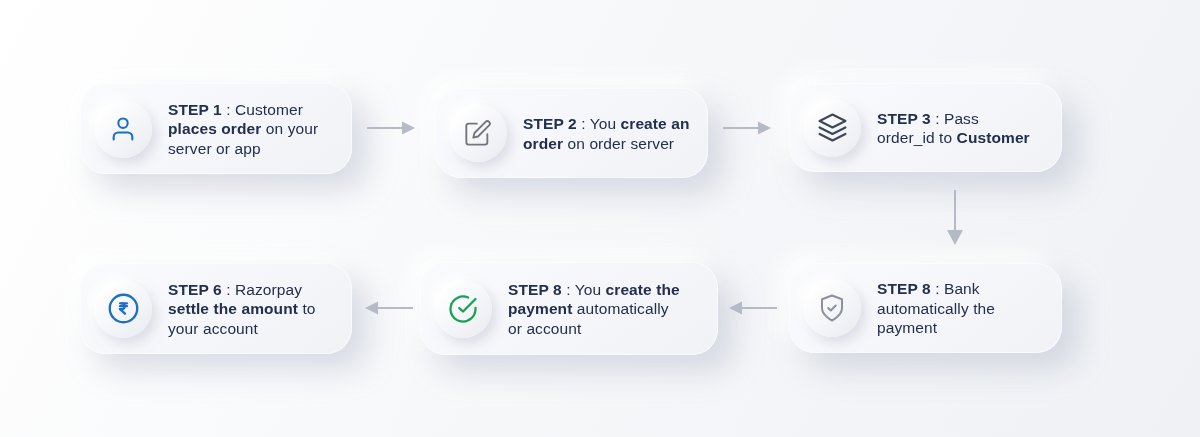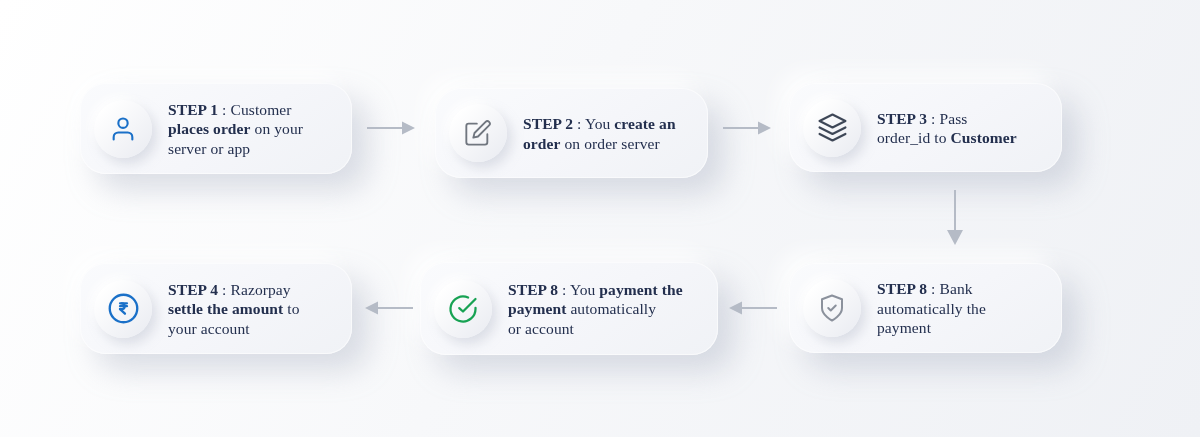--- a/index.html
+++ b/index.html
@@ -3,21 +3,20 @@
 <meta charset="utf-8">
 <style>
   html,body{margin:0;padding:0;}
   body{
     width:1200px;height:437px;overflow:hidden;
     font-family:"Liberation Sans", sans-serif;
   }
   .stage{
     position:relative;width:1200px;height:437px;
     background:linear-gradient(118deg, var(--background_start) 0%, #f7f8fa 45%, var(--background_end) 100%);
-    font-family:Liberation Serif, serif;
   }
   .card{
     position:absolute;
     background:linear-gradient(145deg,#fafbfd 0%, var(--card_bg) 55%, #f0f2f6 100%);
     border-radius:26px;
     box-shadow:16px 16px 30px rgba(163,170,188,0.38),
                -10px -10px 22px rgba(255,255,255,0.95),
                inset 0 0 0 1px rgba(255,255,255,0.55);
   }
   .card-1{left:80px;top:83px;width:272px;height:91px;}
@@ -102,38 +101,38 @@
     </div>
     <div class="card card-5">
       <div class="icon-circle">
         <span class="icon" style="color: rgb(23, 162, 83);">
           <svg width="30" height="30" viewBox="0 0 24 24" stroke-width="1.8">
             <path d="M22 11.08V12a10 10 0 1 1-5.93-9.14"></path>
             <polyline points="22 4 12 14.01 9 11.27"></polyline>
           </svg>
         </span>
       </div>
-      <p class="card-text"><span class="bold">STEP 8</span><span> : You </span><span class="bold">payment the</span><br><span class="bold">payment</span><span> automatically</span><br><span>or account</span></p>
+      <p class="card-text"><span class="bold">STEP 8</span><span> : You </span><span class="bold">create the</span><br><span class="bold">payment</span><span> automatically</span><br><span>or account</span></p>
     </div>
     <div class="card card-6">
       <div class="icon-circle">
         <span class="icon" style="color: rgb(26, 112, 200);">
           <svg width="33" height="33" viewBox="0 0 24 24" stroke-width="1.7">
             <circle cx="12" cy="12" r="10"></circle>
             <g transform="translate(12 12.2) scale(0.42) translate(-12 -12.5)" stroke-width="4">
               <path d="M6 3h12"></path>
               <path d="M6 8h12"></path>
               <path d="m6 13 8.5 8"></path>
               <path d="M6 13h3"></path>
               <path d="M9 13c6.667 0 6.667-10 0-10"></path>
             </g>
           </svg>
         </span>
       </div>
-      <p class="card-text"><span class="bold">STEP 4</span><span> : Razorpay</span><br><span class="bold">settle the amount</span><span> to</span><br><span>your account</span></p>
+      <p class="card-text"><span class="bold">STEP 6</span><span> : Razorpay</span><br><span class="bold">settle the amount</span><span> to</span><br><span>your account</span></p>
     </div>
     <div class="arrow arrow-1">
       <svg width="50" height="16" viewBox="0 0 50 16">
         <line x1="1" y1="8" x2="38" y2="8"></line>
         <polygon points="36,1.5 36,14.5 49,8"></polygon>
       </svg>
     </div>
     <div class="arrow arrow-2">
       <svg width="50" height="16" viewBox="0 0 50 16">
         <line x1="1" y1="8" x2="38" y2="8"></line>

